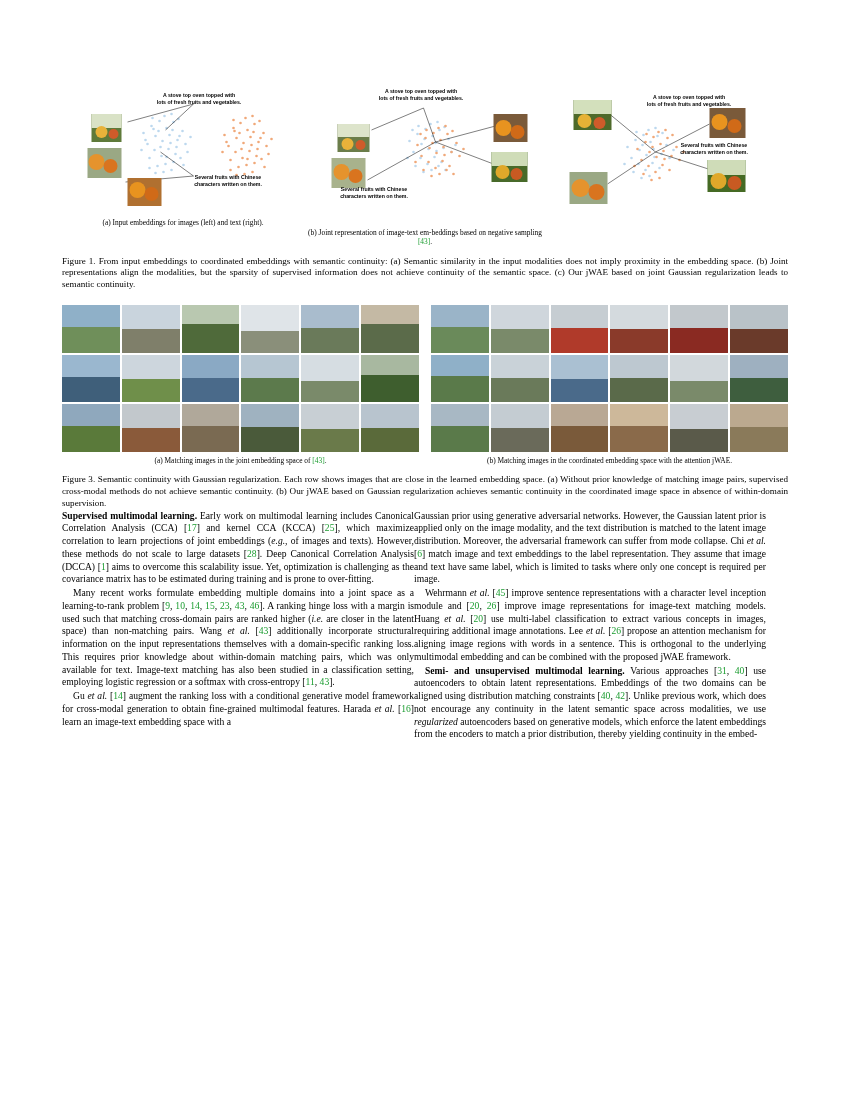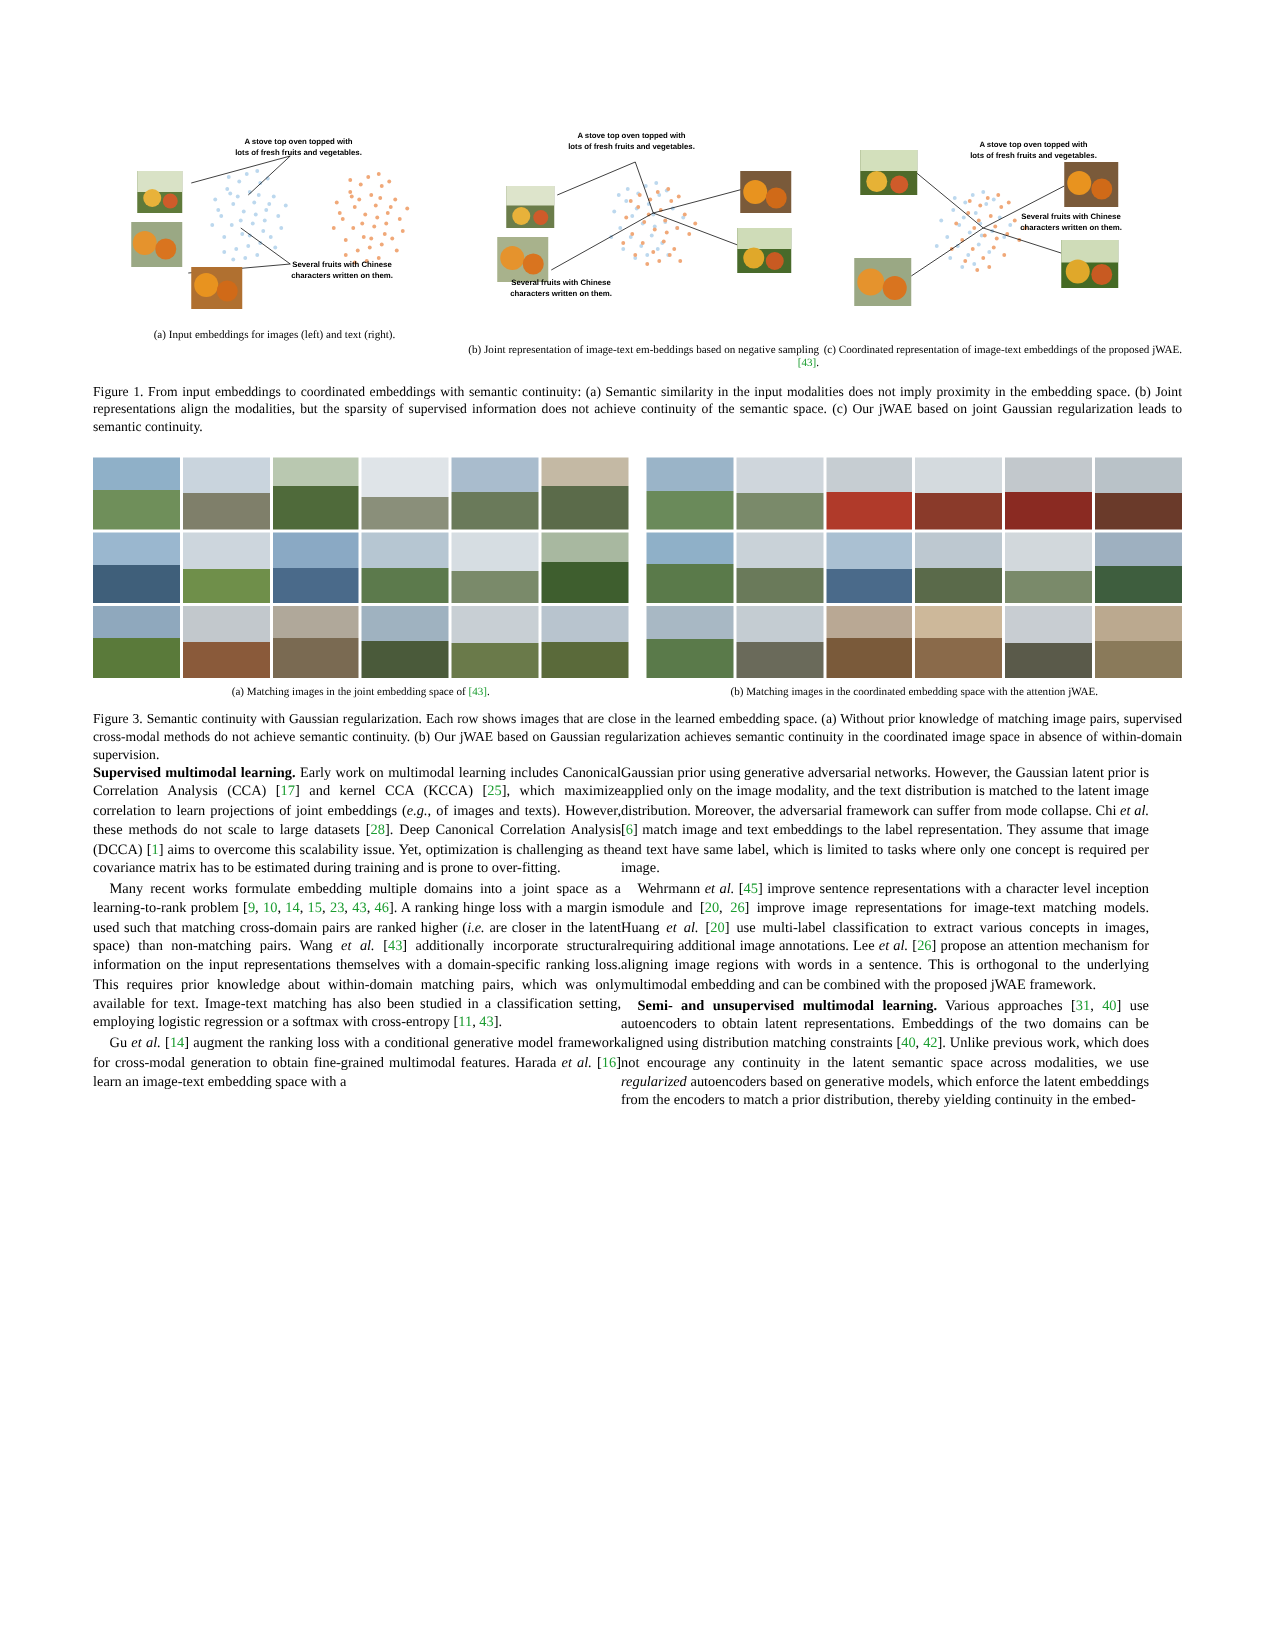--- a/index.html
+++ b/index.html
@@ -30,21 +30,21 @@
     height:128px;
     background:#fff;
     overflow:hidden;
   }
   .caption-sub {
     font-size:7.4px;
     text-align:center;
     margin-top:4px;
     line-height:1.25;
   }
-  .caption-sub.left { text-align:right;margin-top:14px; }
+  .caption-sub.left { text-align:center;margin-top:14px; }
 
   
   .flabel {
     position:absolute;
     font-family:"Liberation Sans", sans-serif;
     font-size:5.2px;
     font-weight:bold;
     line-height:1.25;
     text-align:center;
     color:#000;
@@ -410,21 +410,20 @@
 
             <rect x="158" y="74" width="38" height="32" fill="#456a24"></rect>
             <rect x="158" y="74" width="38" height="15" fill="#cfdcb8"></rect>
             <circle cx="169" cy="95" r="8" fill="#e0a82a"></circle>
             <circle cx="185" cy="97" r="7" fill="#c85a22"></circle>
           </g>
         </svg>
         <div class="flabel" style="left:88px; top:8px; width:110px;">A stove top oven topped with<br>lots of fresh fruits and vegetables.</div>
         <div class="flabel" style="left:120px; top:56px; width:96px;">Several fruits with Chinese<br>characters written on them.</div>
       </div>
-      <div class="caption-sub left">(c) Coordinated representation of image-text embeddings of the proposed jWAE.</div>
     </div>
   </div>
 
   <div class="figcaption">
     <span>Figure 1.</span>
     <span class="ital">From input embeddings to coordinated embeddings with semantic continuity:</span>
     <span class="ital">(a)</span><span> Semantic similarity in the input modalities does not imply proximity in the embedding space.</span>
     <span class="ital">(b)</span><span> Joint representations align the modalities, but the sparsity of supervised information does not achieve continuity of the semantic space.</span>
     <span class="ital">(c)</span><span> Our jWAE based on joint Gaussian regularization leads to semantic continuity.</span>
   </div>

